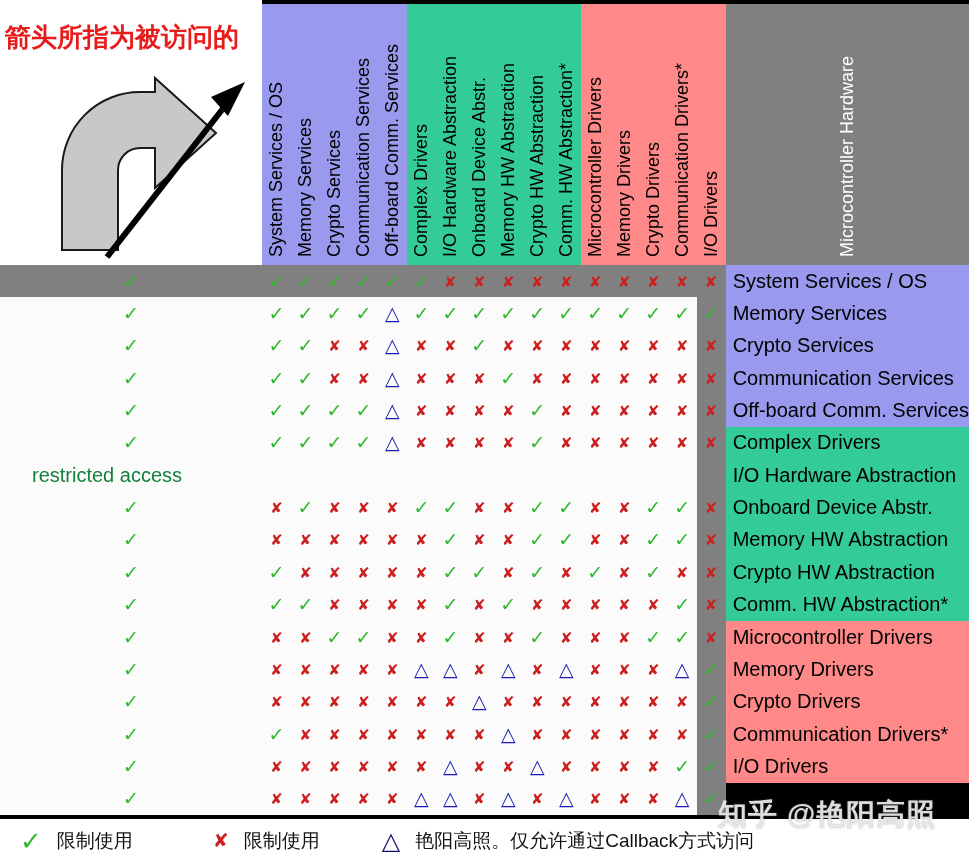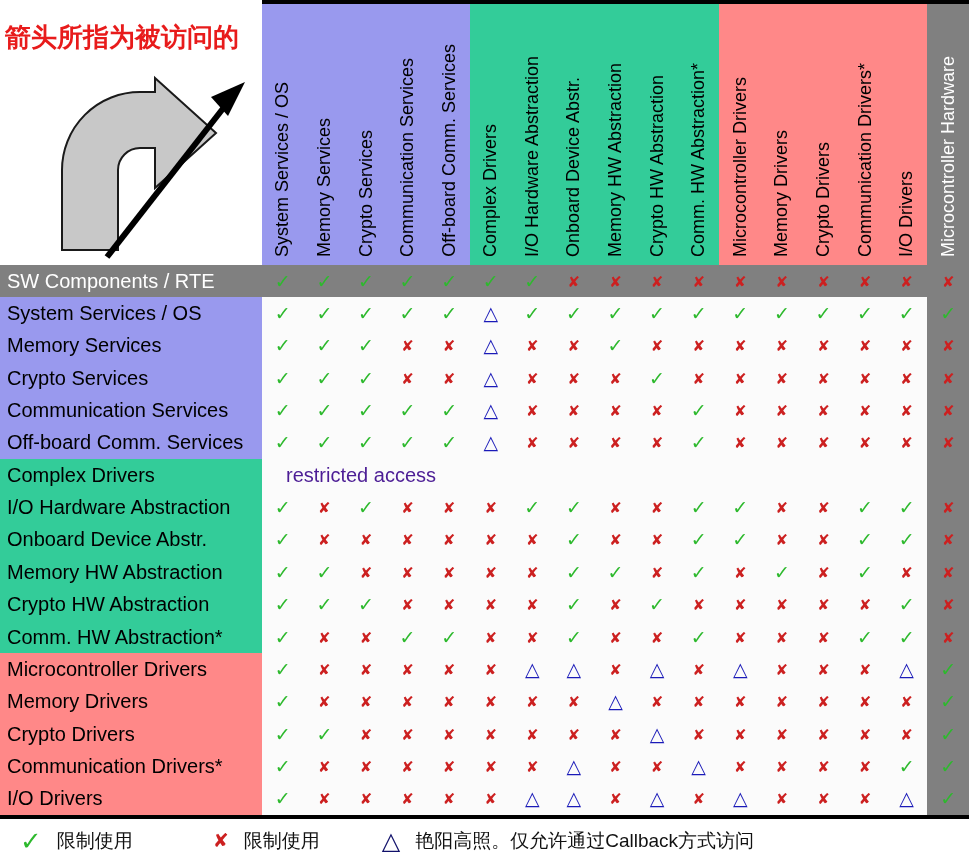--- a/index.html
+++ b/index.html
@@ -18,21 +18,21 @@
                   font-size:18px;line-height:1.05;white-space:nowrap;color:#000;}
   .rowhead{display:flex;align-items:center;padding-left:7px;font-size:20px;
            color:#000;box-sizing:border-box;white-space:nowrap;}
   .purple{background:var(--purple,#9999ee);}
   .green{background:var(--green,#33cc99);}
   .pink{background:var(--pink,#ff8888);}
   .grayhdr{background:var(--gray,#808080);}
   .grayhdr,.grayhdr .vtext{color:#fff;}
   .cell{background:#fbfbfb;display:flex;align-items:center;justify-content:center;overflow:hidden;}
   .cell.graybg{background:var(--gray,#808080);}
-  .cell.merged{justify-content:flex-start;padding-left:24px;font-size:20px;color:#4c1d95;}
+  .cell.merged{justify-content:flex-start;padding-left:32px;font-size:20px;color:#15803d;}
   .sym{line-height:1;}
   .sym.check{color:var(--check,#2db92d);font-size:19px;font-weight:bold;}
   .sym.cross{color:var(--cross,#cc2020);font-size:15px;font-weight:bold;}
   .sym.tri{color:var(--tri,#1a1ab8);font-size:19px;}
   .legend{height:43px;display:flex;align-items:center;background:#fff;
           padding-left:20px;font-size:19px;color:#111;}
   .leg-item{display:flex;align-items:center;}
   .leg-item .lsym{margin-right:15px;}
   .lsym.check{color:var(--check,#2db92d);font-size:26px;font-weight:bold;line-height:1;}
   .lsym.cross{color:var(--cross,#cc2020);font-size:19px;font-weight:bold;line-height:1;}
@@ -105,21 +105,20 @@
       </div>
       <div class="colhead pink">
         <span class="vtext">Communication Drivers*</span>
       </div>
       <div class="colhead pink">
         <span class="vtext">I/O Drivers</span>
       </div>
       <div class="colhead grayhdr">
         <span class="vtext">Microcontroller Hardware</span>
       </div>
-      <div class="rowhead grayhdr">SW Components / RTE</div>
       <div class="cell graybg">
         <span class="sym check">✓</span>
       </div>
       <div class="cell graybg">
         <span class="sym check">✓</span>
       </div>
       <div class="cell graybg">
         <span class="sym check">✓</span>
       </div>
       <div class="cell graybg">
@@ -961,13 +960,14 @@
     <div class="leg-item i2">
       <span class="lsym cross">✘</span>
       <span>限制使用</span>
     </div>
     <div class="leg-item i3">
       <span class="lsym tri">△</span>
       <span>艳阳高照。仅允许通过Callback方式访问</span>
     </div>
   </div>
 
+  <div class="watermark">知乎 @艳阳高照</div>
 </div>
 
 </body></html>

